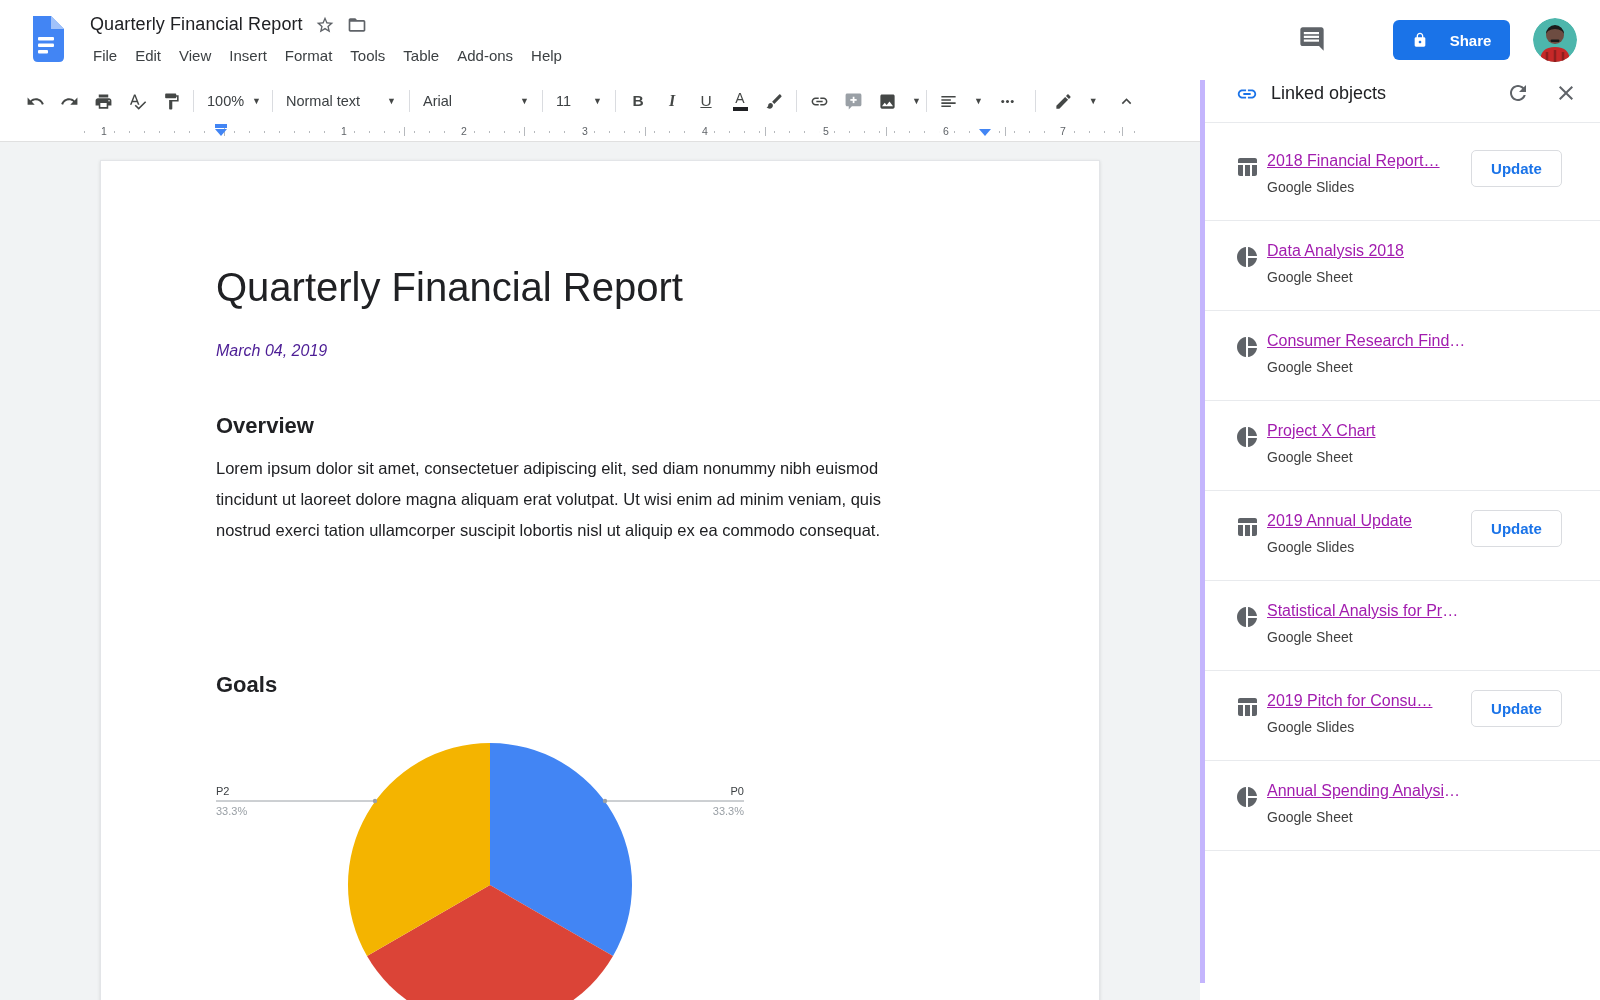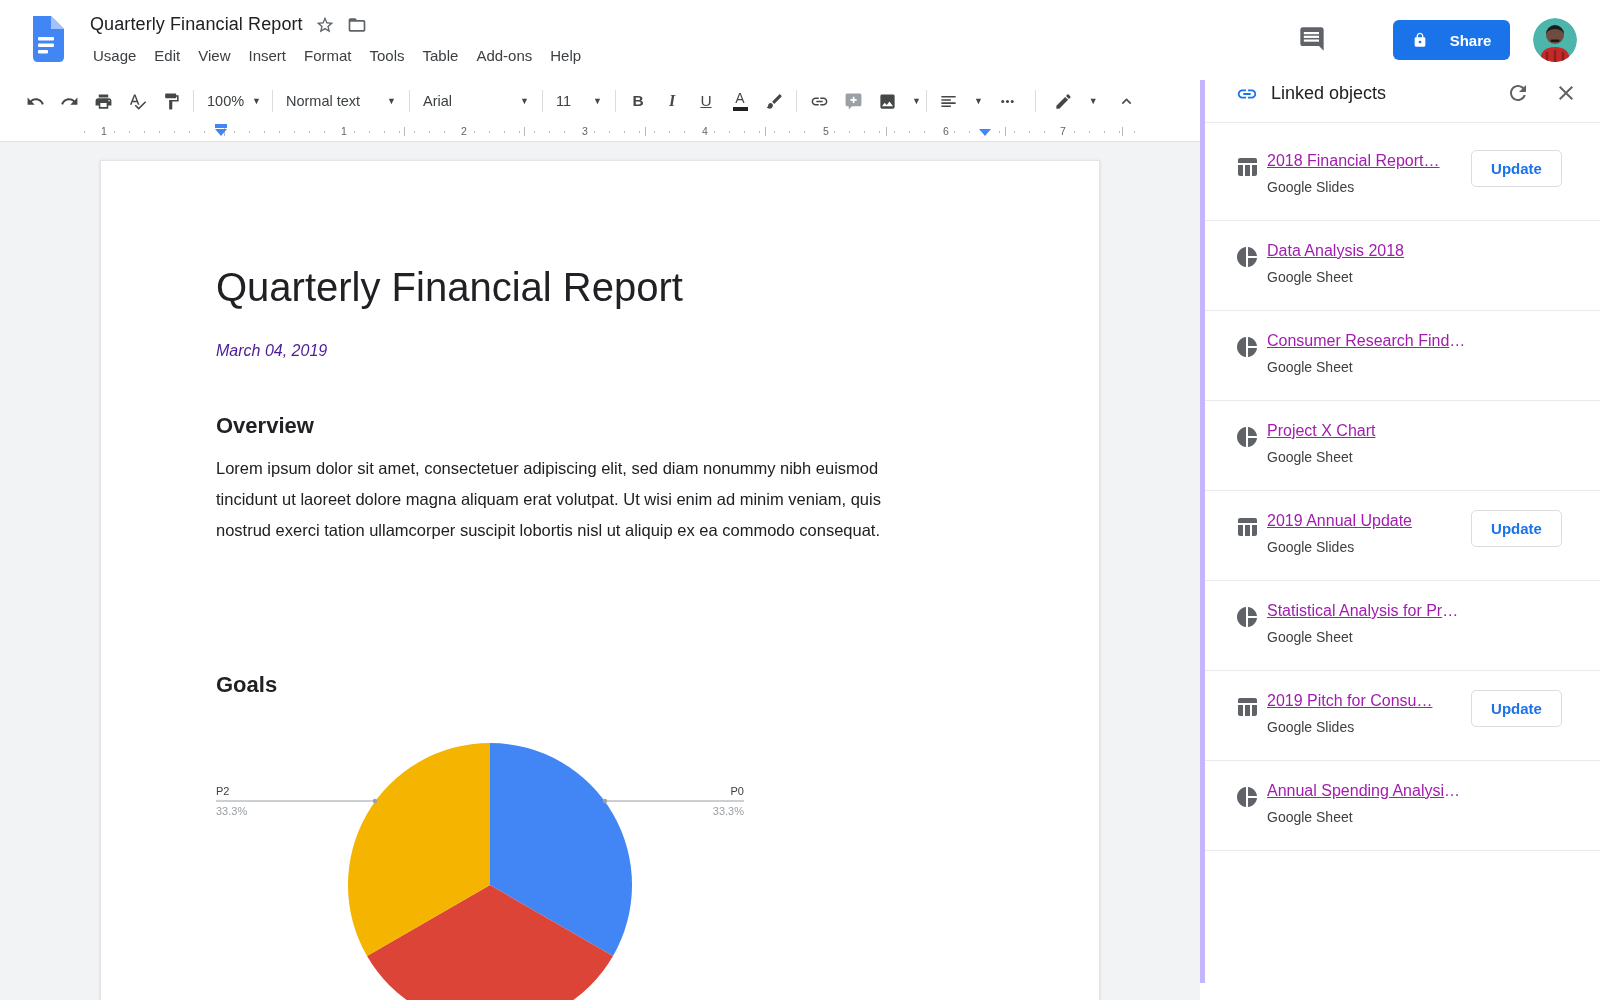--- a/index.html
+++ b/index.html
@@ -101,21 +101,21 @@
   <div class="title-row">
     <span class="doc-title">Quarterly Financial Report</span>
     <svg class="title-ico" viewBox="0 0 24 24">
       <path fill="#5F6368" d="M22 9.24l-7.19-.62L12 2 9.19 8.63 2 9.24l5.46 4.73L5.82 21 12 17.27 18.18 21l-1.63-7.03L22 9.24zM12 15.4l-3.76 2.27 1-4.28-3.32-2.88 4.38-.38L12 6.1l1.71 4.04 4.38.38-3.32 2.88 1 4.28L12 15.4z"></path>
     </svg>
     <svg class="title-ico" viewBox="0 0 24 24">
       <path fill="#5F6368" d="M20 6h-8l-2-2H4c-1.1 0-1.99.9-1.99 2L2 18c0 1.1.9 2 2 2h16c1.1 0 2-.9 2-2V8c0-1.1-.9-2-2-2zm0 12H4V8h16v10z"></path>
     </svg>
   </div>
   <div class="menubar">
-      <span class="menu-item">Usage</span>
+      <span class="menu-item">File</span>
       <span class="menu-item">Edit</span>
       <span class="menu-item">View</span>
       <span class="menu-item">Insert</span>
       <span class="menu-item">Format</span>
       <span class="menu-item">Tools</span>
       <span class="menu-item">Table</span>
       <span class="menu-item">Add-ons</span>
       <span class="menu-item">Help</span>
     </div>
 

